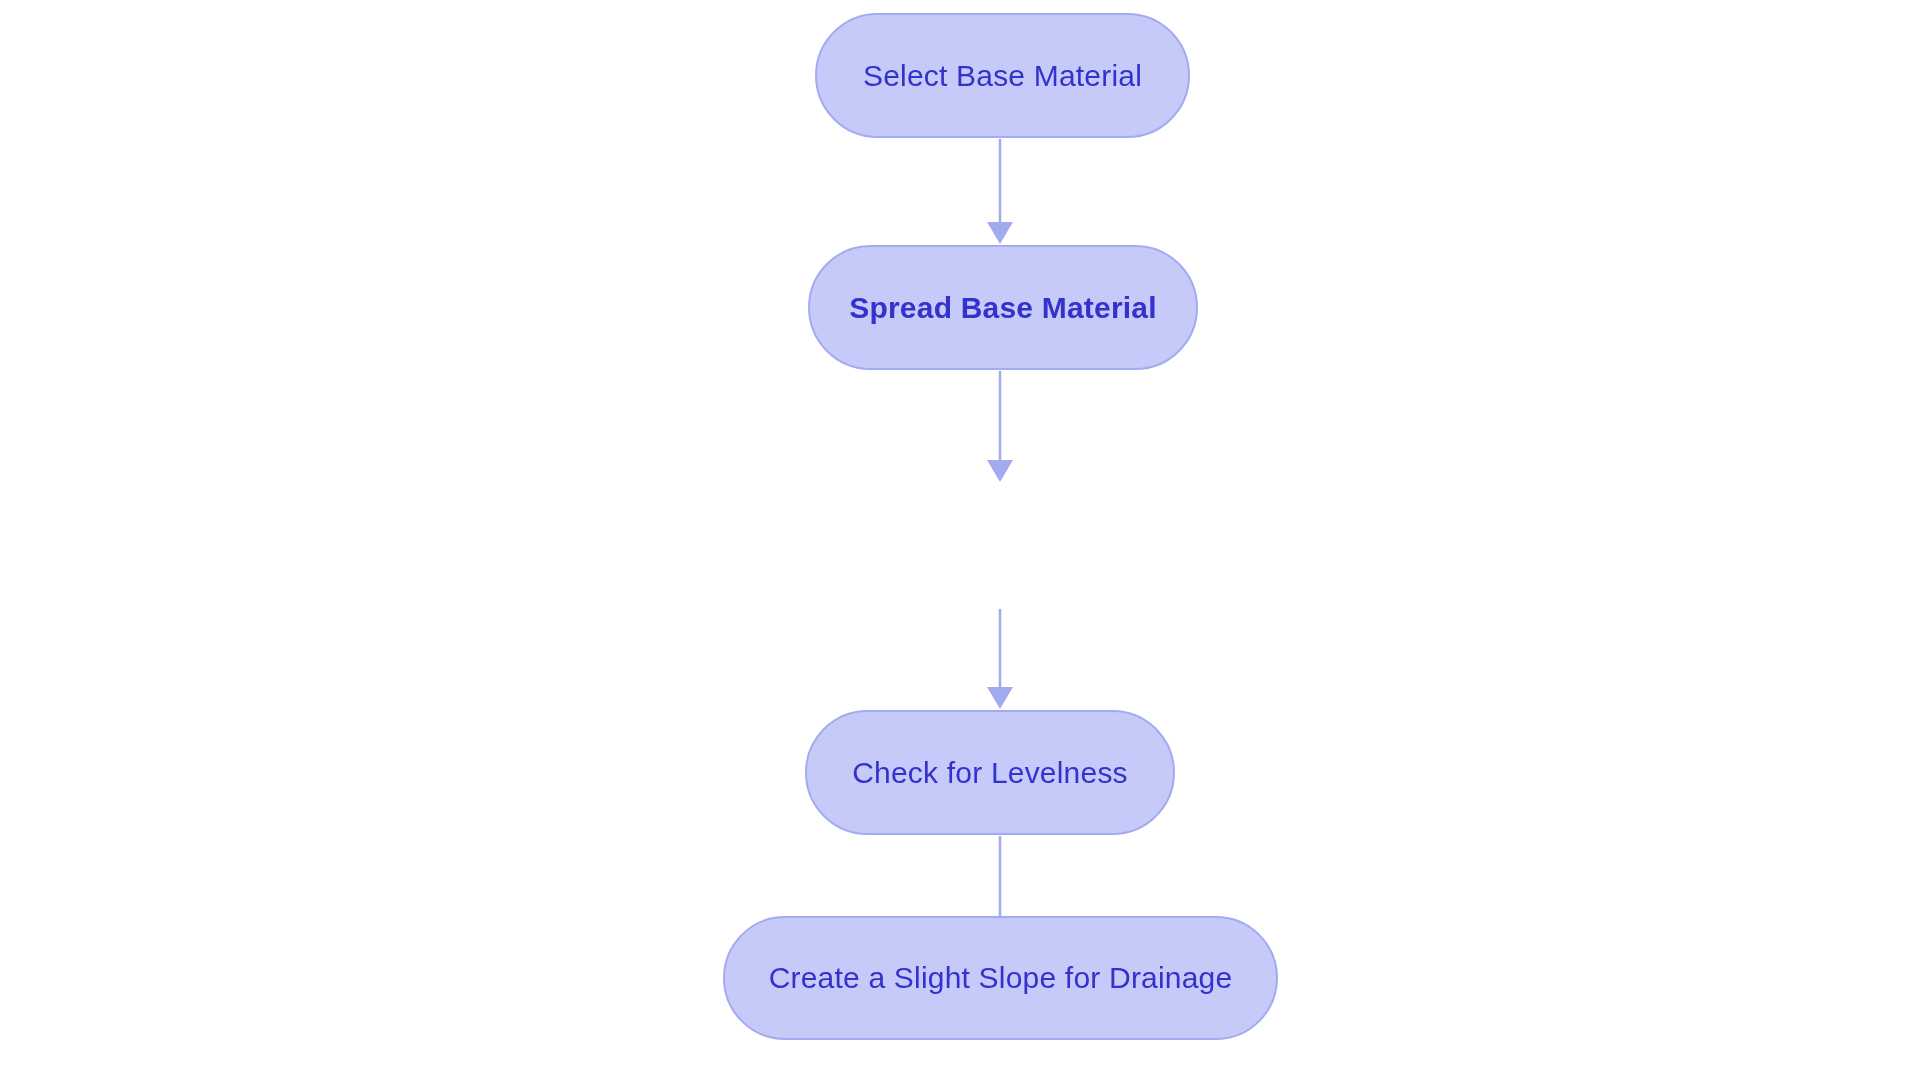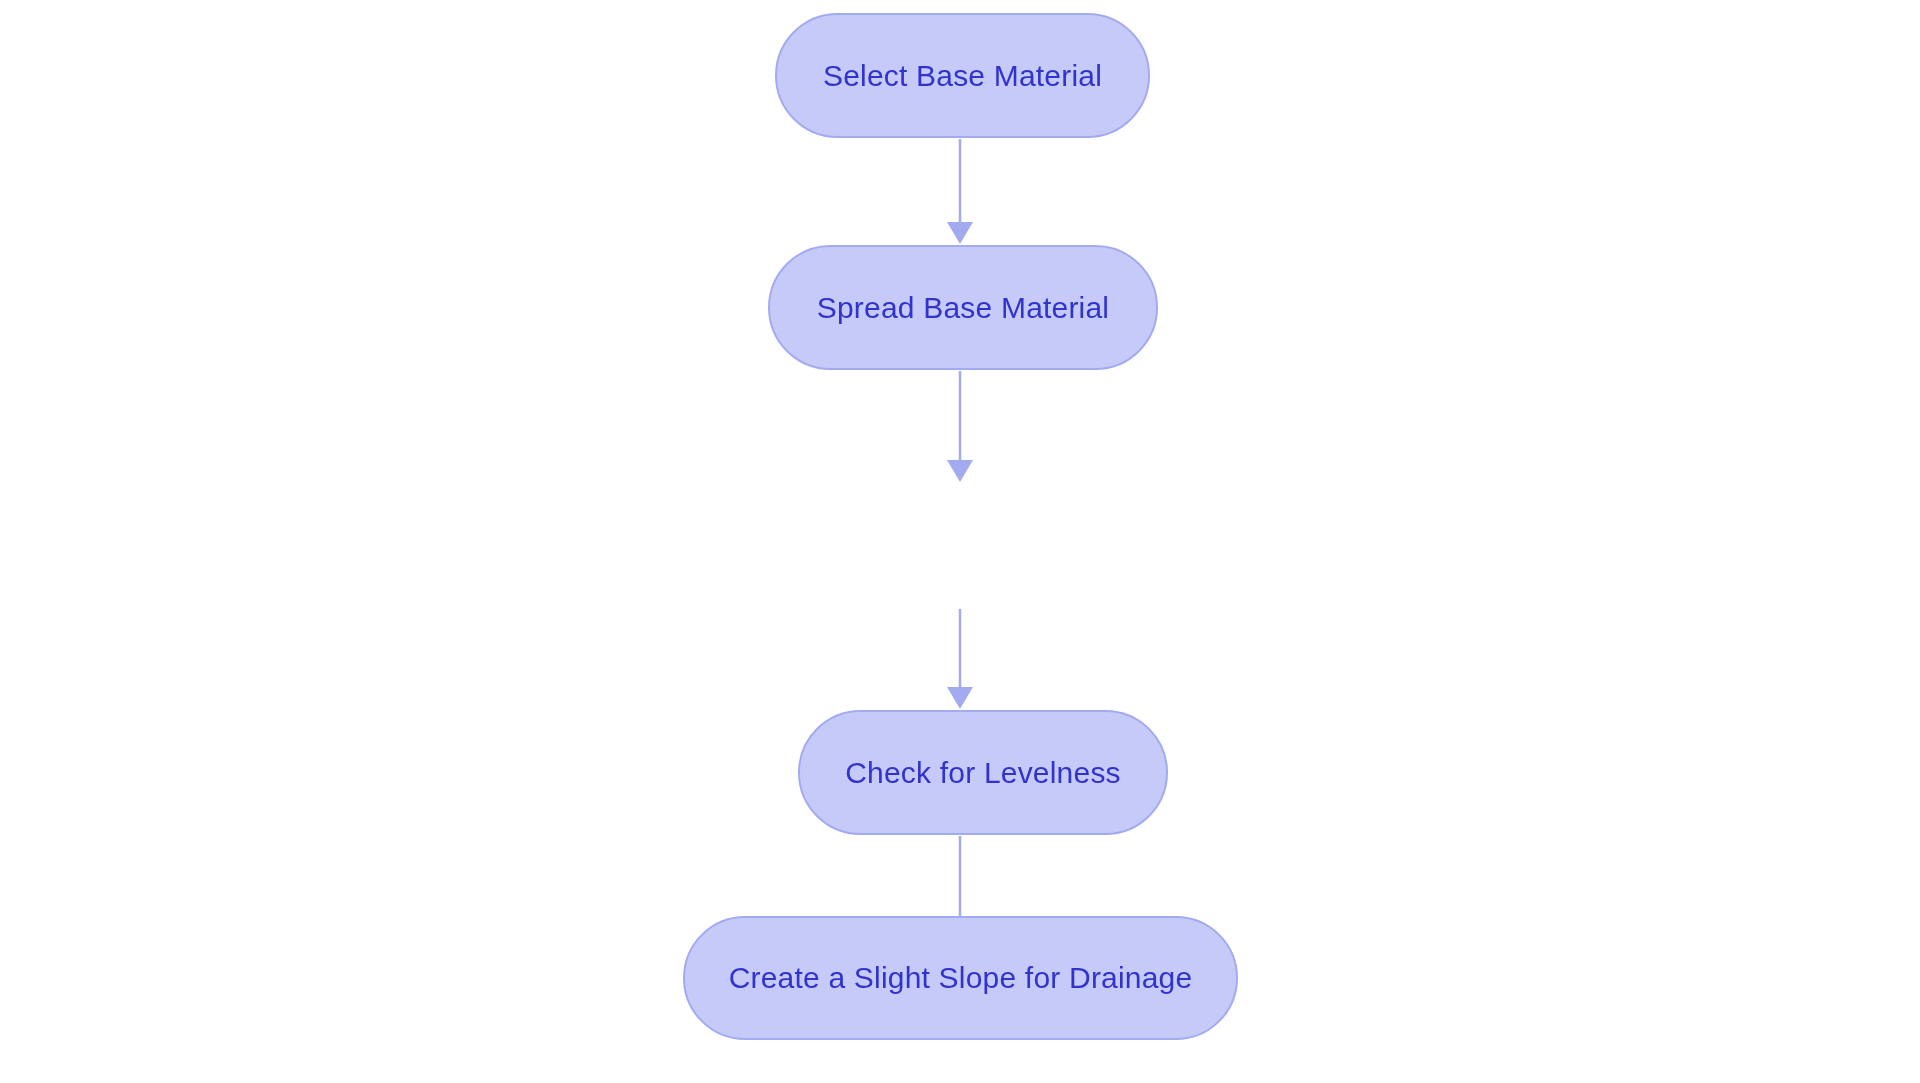--- a/index.html
+++ b/index.html
@@ -12,20 +12,21 @@
     width: 1920px;
     height: 1083px;
     overflow: hidden;
     font-family: "Liberation Sans", "DejaVu Sans", sans-serif;
   }
   #flowchart-canvas {
     position: relative;
     width: 1800px;
     height: 1083px;
     background: #ffffff;
+    margin-left: 40px;
   }
   .flow-node {
     position: absolute;
     box-sizing: border-box;
     display: flex;
     align-items: center;
     justify-content: center;
     background: #c6caf8;
     border: 2px solid #a3abf0;
     border-radius: 9999px;
@@ -72,26 +73,26 @@
     <polygon class="connector-head" points="947,687 973,687 960,709"></polygon>
 
     <line class="connector-line" x1="960" y1="836" x2="960" y2="919"></line>
     <polygon class="connector-head" points="947,919 973,919 960,941"></polygon>
   </svg>
 
   <div class="flow-node" style="left:775px; top:13px; width:375px; height:125px;">
     <span class="flow-node-label">Select Base Material</span>
   </div>
 
-  <div class="flow-node" style="left:768px; top:245px; width:390px; height:125px;">
+  <div class="flow-node" style="left:768px; top:245px; width:390px; height:125px;font-weight:bold;">
     <span class="flow-node-label">Spread Base Material</span>
   </div>
 
 
-  <div class="flow-node" style="left:798px; top:710px; width:370px; height:125px;">
+  <div class="flow-node" style="left:765px; top:710px; width:370px; height:125px;">
     <span class="flow-node-label">Check for Levelness</span>
   </div>
 
   <div class="flow-node" style="left:683px; top:916px; width:555px; height:124px;">
     <span class="flow-node-label">Create a Slight Slope for Drainage</span>
   </div>
 
 </div>
 
 </body></html>

